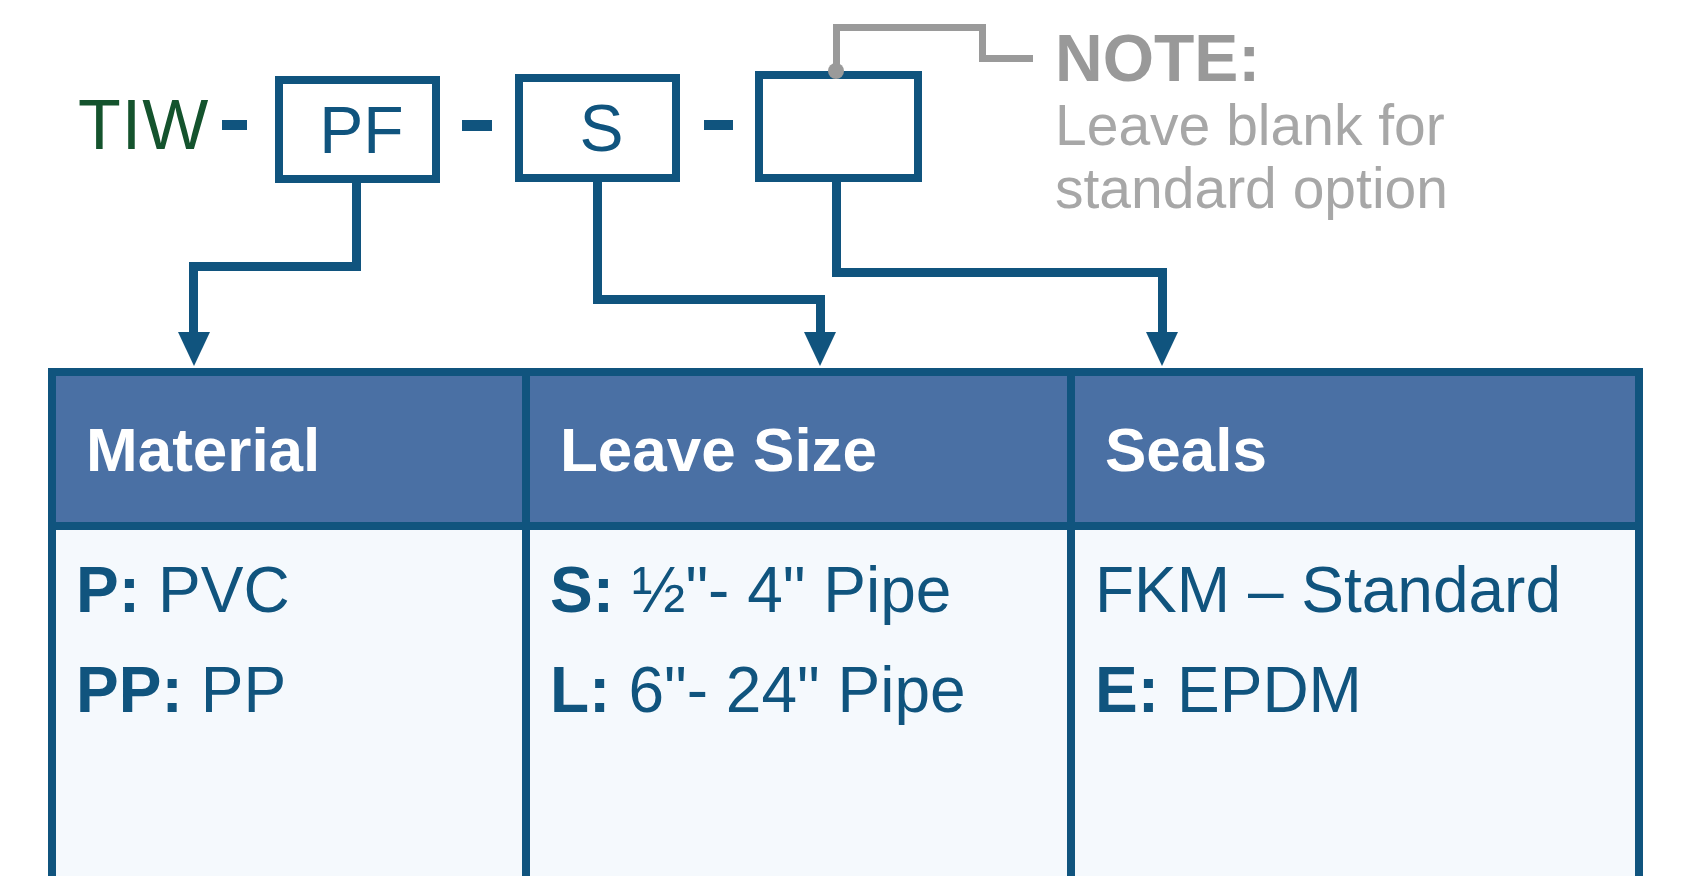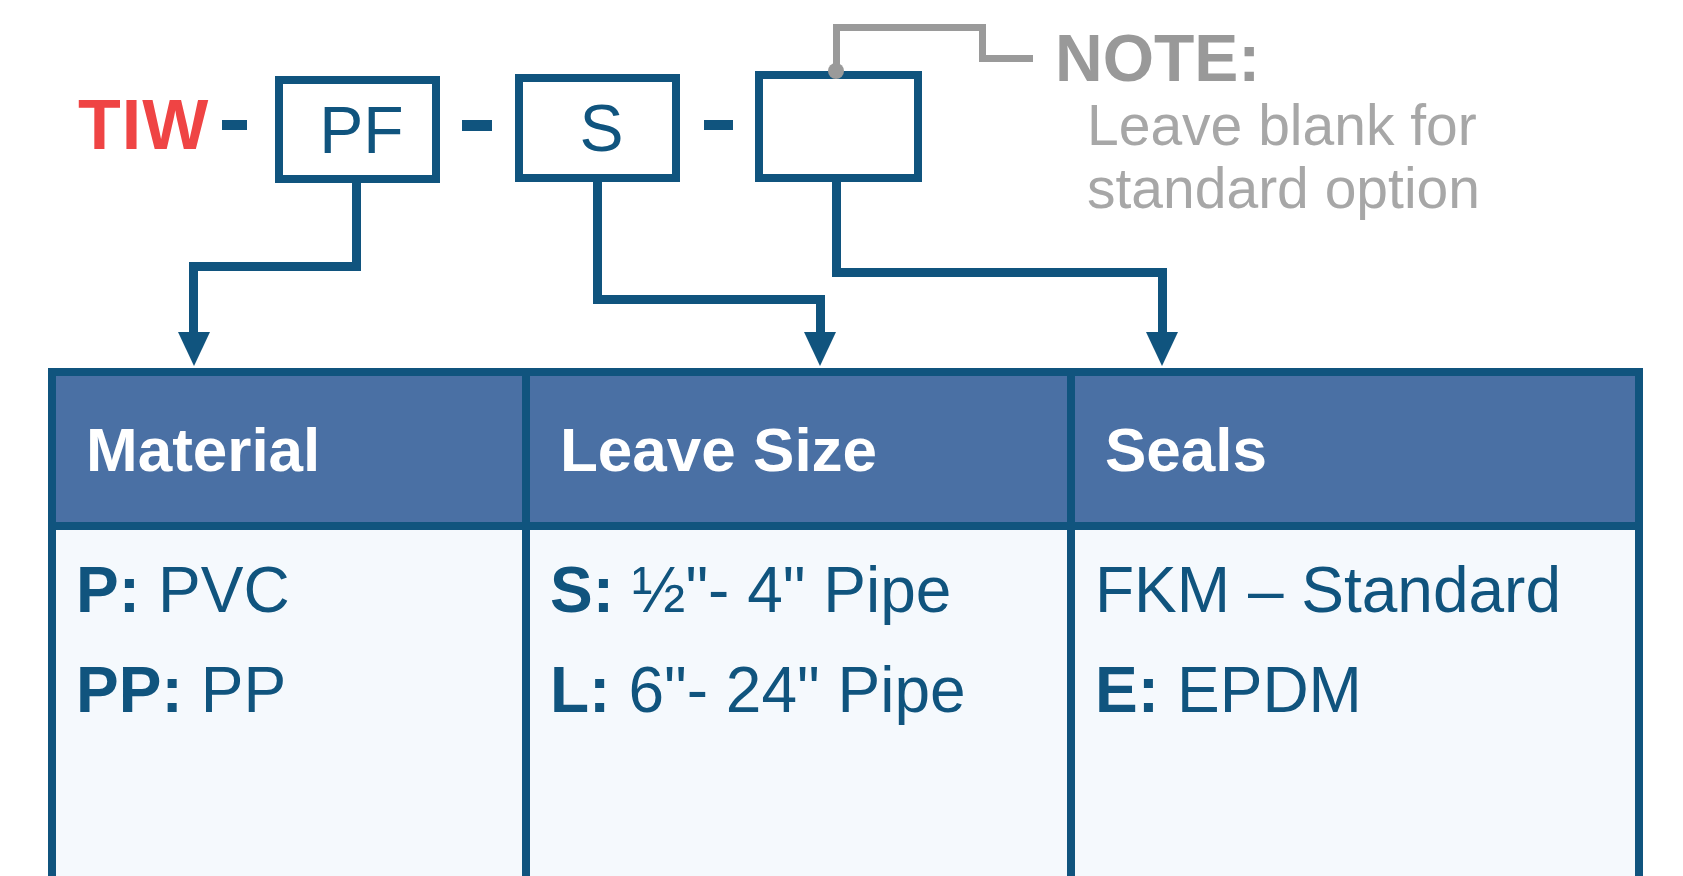--- a/index.html
+++ b/index.html
@@ -4,21 +4,21 @@
 <style>
   html,body { margin:0; padding:0; background:#ffffff; }
   .canvas {
     position:relative; width:1683px; height:876px;
     background:#ffffff; overflow:hidden;
     font-family:"Liberation Sans", sans-serif;
   }
   
   .tiw {
     position:absolute; left:78px; top:90px;
-    font-size:70px; font-weight:bold; color:#ef4444; line-height:70px;
+    font-size:70px; font-weight:normal; color:#14532d; line-height:70px;
     letter-spacing:1px;
   }
   .dash { position:absolute; background:#10547E; }
   .dash1 { left:222px; top:120px; width:25px; height:10px; }
   .dash2 { left:462px; top:120px; width:30px; height:11px; }
   .dash3 { left:704px; top:120px; width:29px; height:10px; }
   .pbox {
     position:absolute; box-sizing:border-box;
     border:8px solid #10547E; background:#ffffff;
     display:flex; align-items:center; justify-content:center;
@@ -33,21 +33,21 @@
   .g-v1 { left:833px; top:24px;  width:7px;   height:47px; }
   .g-h1 { left:833px; top:24px;  width:153px; height:7px;  }
   .g-v2 { left:979px; top:24px;  width:7px;   height:38px; }
   .g-h2 { left:979px; top:55px;  width:54px;  height:7px;  }
   .gdot {
     position:absolute; left:828px; top:63px; width:16px; height:16px;
     background:#9A9A9A; border-radius:50%;
   }
   .note { position:absolute; left:1055px; top:22px; }
   .note-title { font-size:66px; font-weight:bold; color:#999999; line-height:72px; }
-  .note-line  { font-size:57px; color:#A7A7A7; line-height:63px;margin-left:32px; }
+  .note-line  { font-size:57px; color:#A7A7A7; line-height:63px; }
   .note-line:first-of-type { margin-top:8px; }
 
   
   .bseg { position:absolute; background:#10547E; }
   
   .a1 { left:352px; top:183px; width:9px;   height:88px; }
   .a2 { left:189px; top:262px; width:172px; height:9px;  }
   .a3 { left:189px; top:262px; width:9px;   height:72px; }
   
   .b1 { left:593px; top:182px; width:9px;   height:122px; }

